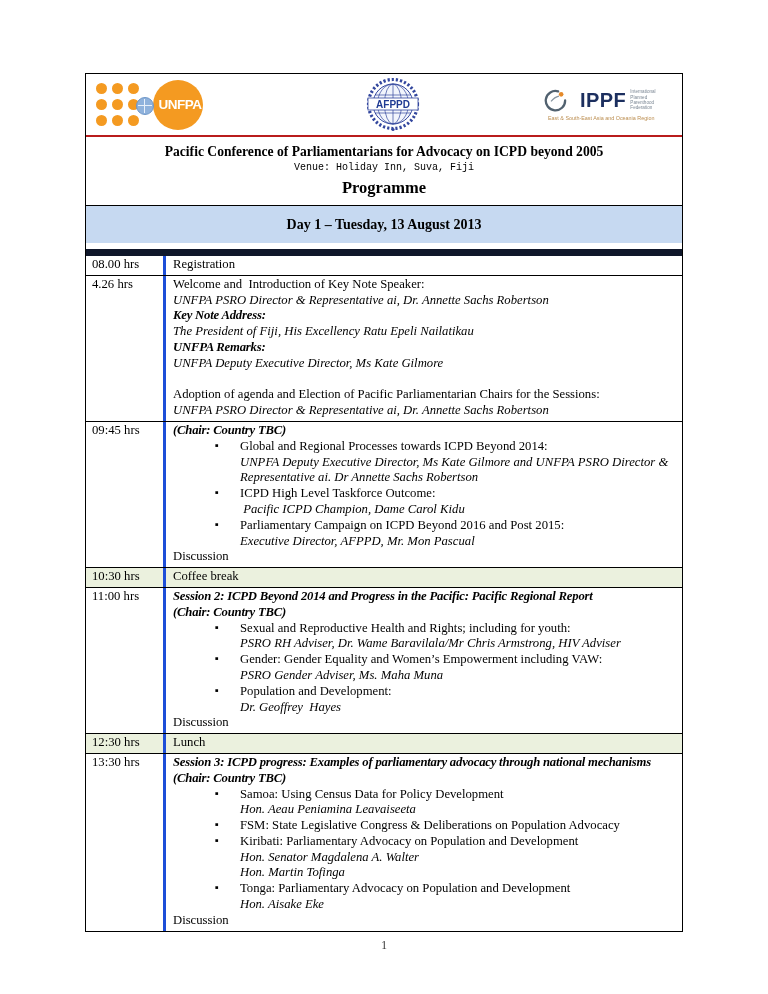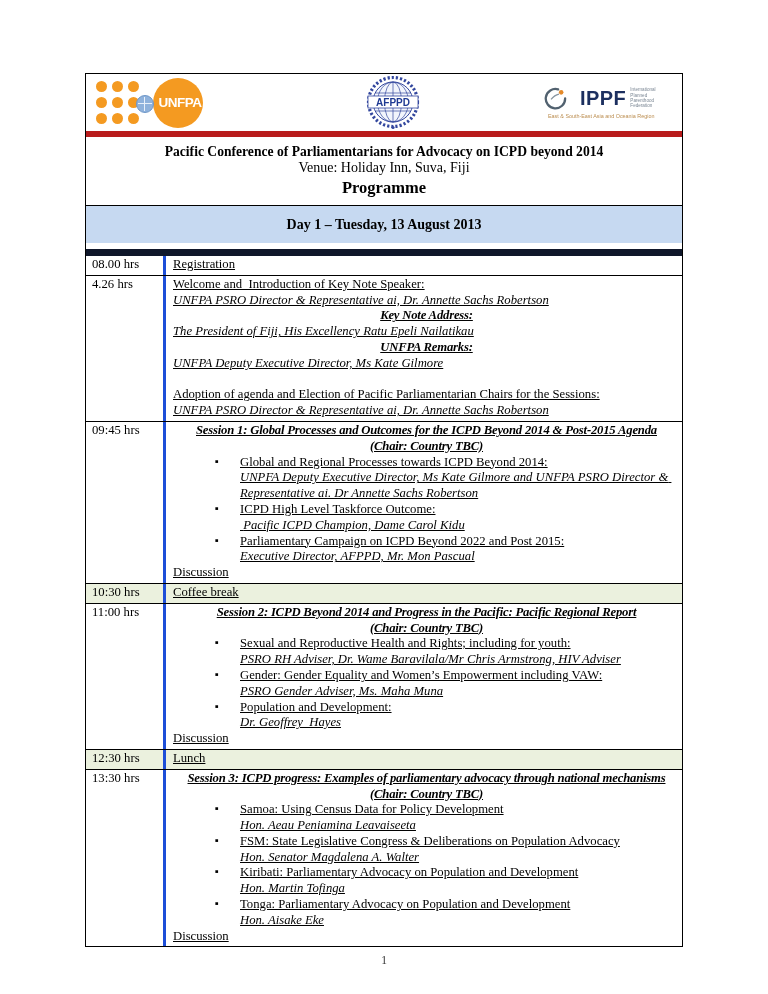--- a/index.html
+++ b/index.html
@@ -4,21 +4,21 @@
 <style>
   * { margin:0; padding:0; box-sizing:border-box; }
   html,body { background:#fff; }
   .page {
     position:relative; width:768px; height:994px; background:#fff;
     font-family:"Liberation Serif","DejaVu Serif",serif; color:#000; overflow:hidden;
   }
   .doc { position:relative; margin:73px 0 0 85px; width:598px; border:1px solid #000; }
 
   
-  .logo-row { height:63px; border-bottom:6px solid #b91c1c; display:flex; align-items:center;
+  .logo-row { height:63px; border-bottom:2px solid #b91c1c; display:flex; align-items:center;
               justify-content:space-between; padding:0 10px; }
   
   .unfpa { position:relative; width:110px; height:54px; flex:0 0 auto; }
   .unfpa-dots { position:absolute; left:0; top:5px; display:grid;
                 grid-template-columns:repeat(3,11px); grid-auto-rows:11px; gap:5px; }
   .unfpa-dots i { width:11px; height:11px; border-radius:50%; background:var(--unfpa-orange); }
   .un-globe { position:absolute; left:40px; top:19px; width:18px; height:18px; border-radius:50%;
               background:var(--globe-blue); z-index:2; border:1px solid #6d96c8; }
   .un-globe::before { content:""; position:absolute; left:1px; right:1px; top:7px; height:1px; background:#e8f0fa; }
   .un-globe::after  { content:""; position:absolute; top:1px; bottom:1px; left:7px; width:1px; background:#e8f0fa; }
@@ -31,38 +31,38 @@
   
   .ippf { flex:0 0 auto; width:128px; font-family:"Liberation Sans",sans-serif; }
   .ippf-top { display:flex; align-items:center; }
   .ippf-word { color:var(--ippf-navy); font-weight:bold; font-size:20px; letter-spacing:0.5px; margin-left:13px; }
   .ippf-org { margin-left:4px; color:#7b8794; font-size:4.6px; line-height:5.4px; }
   .ippf-region { color:var(--ippf-tan); font-size:5.4px; margin-top:3px; margin-left:4px; white-space:nowrap; }
 
   
   .title-row { border-bottom:1px solid #000; text-align:center; padding:6px 4px 7px; }
   .conf-title { font-weight:bold; font-size:13.6px; line-height:17px; }
-  .venue { font-size:14px; line-height:16px; }
+  .venue { font-size:10px; line-height:16px;font-family:Liberation Mono, monospace; }
   .programme { font-weight:bold; font-size:16.5px; line-height:20px; margin-top:2px; }
 
   
   .day-row { border-bottom:7px solid #0f172a; }
   .day-band { height:37px; background:var(--day-bg); display:flex; align-items:center;
               justify-content:center; font-weight:bold; font-size:14px; }
   .day-spacer { height:6px; background:#fff; }
 
   
   .srow { display:flex; border-bottom:1px solid #000; font-size:12.7px; line-height:15.8px; }
   .srow:last-child { border-bottom:none; }
   .srow.hl { background:var(--break-bg); }
   .cell.time { flex:0 0 80px; width:80px; border-right:3px solid #1d4ed8; padding:1px 3px 2px 6px; }
   .cell.content { flex:1 1 auto; padding:1px 2px 2px 7px; }
-  .line { white-space:pre-wrap;text-decoration:underline; }
+  .line { white-space:pre-wrap; }
   .line.i  { font-style:italic; }
-  .line.bi { font-style:italic; font-weight:bold; letter-spacing:-0.2px;text-align:center; }
+  .line.bi { font-style:italic; font-weight:bold; letter-spacing:-0.2px; }
   .line.bullet { position:relative; padding-left:67px; }
   .line.bullet::before { content:"\25AA"; position:absolute; left:42px; top:-1px; font-size:11px; }
   .line.sub { padding-left:67px; font-style:italic; }
   .line.blank { height:15.8px; }
 
   
   .pageno { width:100%; text-align:center; font-size:11.5px; margin-top:7px; color:#333; }
 </style>
 </head>
 <body>
@@ -115,21 +115,21 @@
             <div>International</div>
             <div>Planned Parenthood</div>
             <div>Federation</div>
           </div>
         </div>
         <div class="ippf-region">East &amp; South-East Asia and Oceania Region</div>
       </div>
     </div>
 
     <div class="title-row">
-      <div class="conf-title">Pacific Conference of Parliamentarians for Advocacy on ICPD beyond 2014</div>
+      <div class="conf-title">Pacific Conference of Parliamentarians for Advocacy on ICPD beyond 2005</div>
       <div class="venue">Venue: Holiday Inn, Suva, Fiji</div>
       <div class="programme">Programme</div>
     </div>
 
     <div class="day-row">
       <div class="day-band">Day 1 – Tuesday, 13 August 2013</div>
       <div class="day-spacer"></div>
     </div>
 
     <div>
@@ -149,27 +149,26 @@
             <div class="line bi">UNFPA Remarks:</div>
             <div class="line i">UNFPA Deputy Executive Director, Ms Kate Gilmore</div>
             <div class="line blank"></div>
             <div class="line">Adoption of agenda and Election of Pacific Parliamentarian Chairs for the Sessions:</div>
             <div class="line i">UNFPA PSRO Director &amp; Representative ai, Dr. Annette Sachs Robertson</div>
           </div>
         </div>
         <div class="srow">
           <div class="cell time">09:45 hrs</div>
           <div class="cell content">
-            <div class="line bi">Session 1: Global Processes and Outcomes for the ICPD Beyond 2014 &amp; Post-2015 Agenda</div>
             <div class="line bi">(Chair: Country TBC)</div>
             <div class="line bullet">Global and Regional Processes towards ICPD Beyond 2014:</div>
             <div class="line sub">UNPFA Deputy Executive Director, Ms Kate Gilmore and UNFPA PSRO Director &amp; Representative ai. Dr Annette Sachs Robertson</div>
             <div class="line bullet">ICPD High Level Taskforce Outcome:</div>
             <div class="line sub"> Pacific ICPD Champion, Dame Carol Kidu</div>
-            <div class="line bullet">Parliamentary Campaign on ICPD Beyond 2022 and Post 2015:</div>
+            <div class="line bullet">Parliamentary Campaign on ICPD Beyond 2016 and Post 2015:</div>
             <div class="line sub">Executive Director, AFPPD, Mr. Mon Pascual</div>
             <div class="line">Discussion</div>
           </div>
         </div>
         <div class="srow hl">
           <div class="cell time">10:30 hrs</div>
           <div class="cell content">
             <div class="line">Coffee break</div>
           </div>
         </div>
@@ -194,22 +193,22 @@
           </div>
         </div>
         <div class="srow">
           <div class="cell time">13:30 hrs</div>
           <div class="cell content">
             <div class="line bi">Session 3: ICPD progress: Examples of parliamentary advocacy through national mechanisms</div>
             <div class="line bi">(Chair: Country TBC)</div>
             <div class="line bullet">Samoa: Using Census Data for Policy Development</div>
             <div class="line sub">Hon. Aeau Peniamina Leavaiseeta</div>
             <div class="line bullet">FSM: State Legislative Congress &amp; Deliberations on Population Advocacy</div>
+            <div class="line bullet">Kiribati: Parliamentary Advocacy on Population and Development</div>
             <div class="line sub">Hon. Senator Magdalena A. Walter</div>
-            <div class="line bullet">Kiribati: Parliamentary Advocacy on Population and Development</div>
             <div class="line sub">Hon. Martin Tofinga</div>
             <div class="line bullet">Tonga: Parliamentary Advocacy on Population and Development</div>
             <div class="line sub">Hon. Aisake Eke</div>
             <div class="line">Discussion</div>
           </div>
         </div>
       </div>
   </div>
 
   <div class="pageno">1</div>

